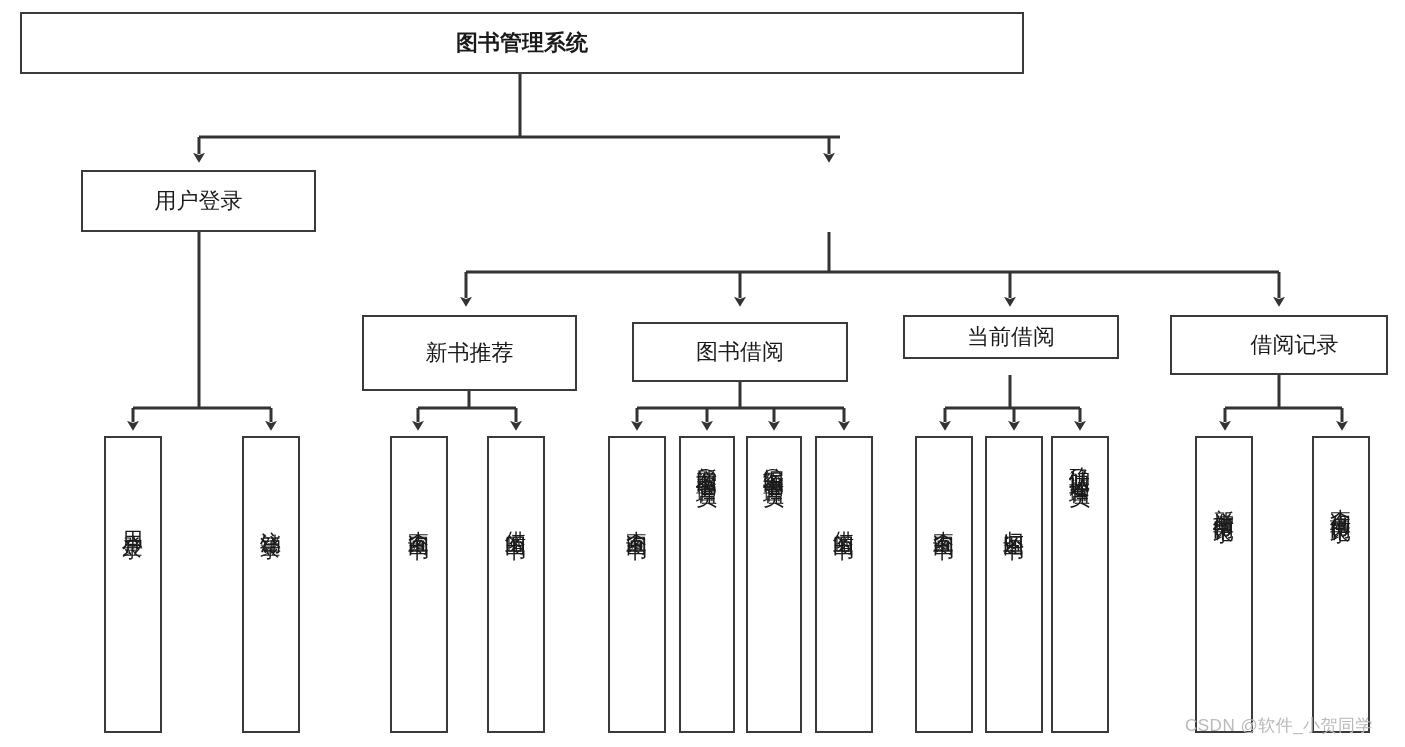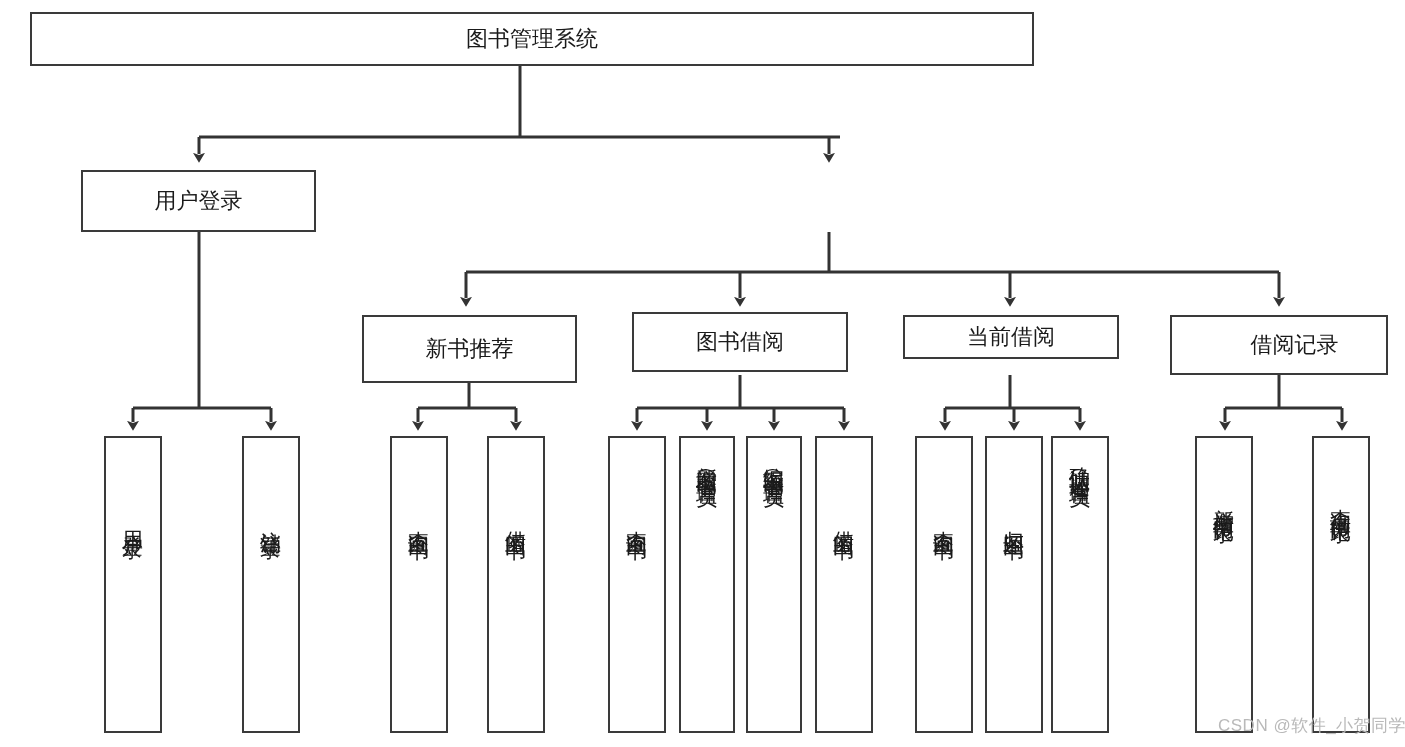--- a/index.html
+++ b/index.html
@@ -107,34 +107,34 @@
       <path d="M1014,408 L1014,422" marker-end="url(#arw)"></path>
       <path d="M1080,408 L1080,422" marker-end="url(#arw)"></path>
 
       <path d="M1279,375 L1279,408"></path>
       <path d="M1225,408 L1342,408"></path>
       <path d="M1225,408 L1225,422" marker-end="url(#arw)"></path>
       <path d="M1342,408 L1342,422" marker-end="url(#arw)"></path>
     </g>
   </svg>
 
-  <div class="node horiz root" style="left:30px;top:12px;width:1004px;height:54px;">
+  <div class="node horiz root" style="left:20px;top:12px;width:1004px;height:62px;font-weight:bold;">
     <span class="lbl">图书管理系统</span>
   </div>
 
   <div class="node horiz" style="left:81px;top:170px;width:235px;height:62px;">
     <span class="lbl">用户登录</span>
   </div>
 
 
-  <div class="node horiz" style="left:362px;top:315px;width:215px;height:68px;">
+  <div class="node horiz" style="left:362px;top:315px;width:215px;height:76px;">
     <span class="lbl">新书推荐</span>
   </div>
 
-  <div class="node horiz" style="left:632px;top:312px;width:216px;height:60px;">
+  <div class="node horiz" style="left:632px;top:322px;width:216px;height:60px;">
     <span class="lbl">图书借阅</span>
   </div>
 
   <div class="node horiz" style="left:903px;top:315px;width:216px;height:44px;">
     <span class="lbl">当前借阅</span>
   </div>
 
   <div class="node horiz" style="left:1170px;top:315px;width:218px;height:60px;padding-left:31px;">
     <span class="lbl">借阅记录</span>
   </div>
@@ -184,15 +184,15 @@
   </div>
 
   <div class="node vert midlow" style="left:1195px;top:436px;width:58px;height:297px;">
     <span class="lbl">新增借阅记录</span>
   </div>
 
   <div class="node vert midlow" style="left:1312px;top:436px;width:58px;height:297px;">
     <span class="lbl">查询借阅记录</span>
   </div>
 
-  <div class="watermark" style="left:1196px;top:714px;padding-left:22px;">CSDN @软件_小贺同学</div>
+  <div class="watermark" style="left:1163px;top:714px;padding-left:22px;">CSDN @软件_小贺同学</div>
 
 </div>
 
 </body></html>

